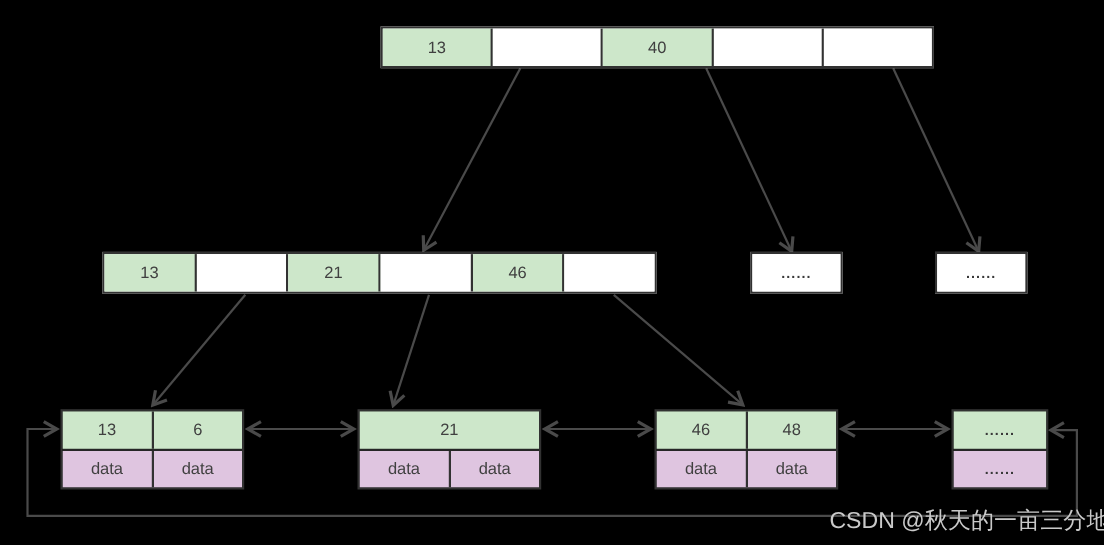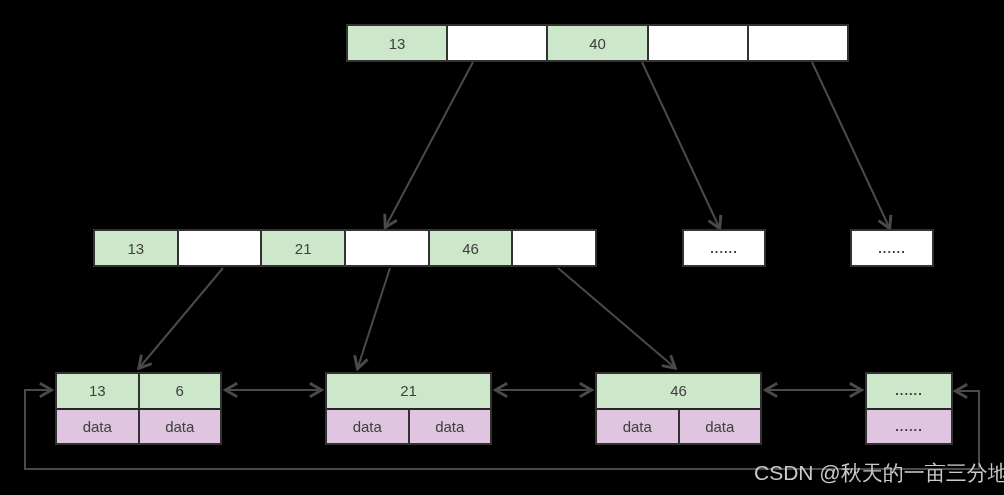--- a/index.html
+++ b/index.html
@@ -106,20 +106,21 @@
     </div>
     <div class="row data">
       <div class="cell">data</div>
       <div class="cell">data</div>
     </div>
   </div>
 
   <div class="leaf" style="left:595px;top:372px;width:167px;height:73px;">
     <div class="row keys">
       <div class="cell">46</div>
+      <div class="cell">48</div>
     </div>
     <div class="row data">
       <div class="cell">data</div>
       <div class="cell">data</div>
     </div>
   </div>
 
   <div class="leaf" style="left:865px;top:372px;width:88px;height:73px;">
     <div class="row keys">
       <div class="cell dots">......</div>

